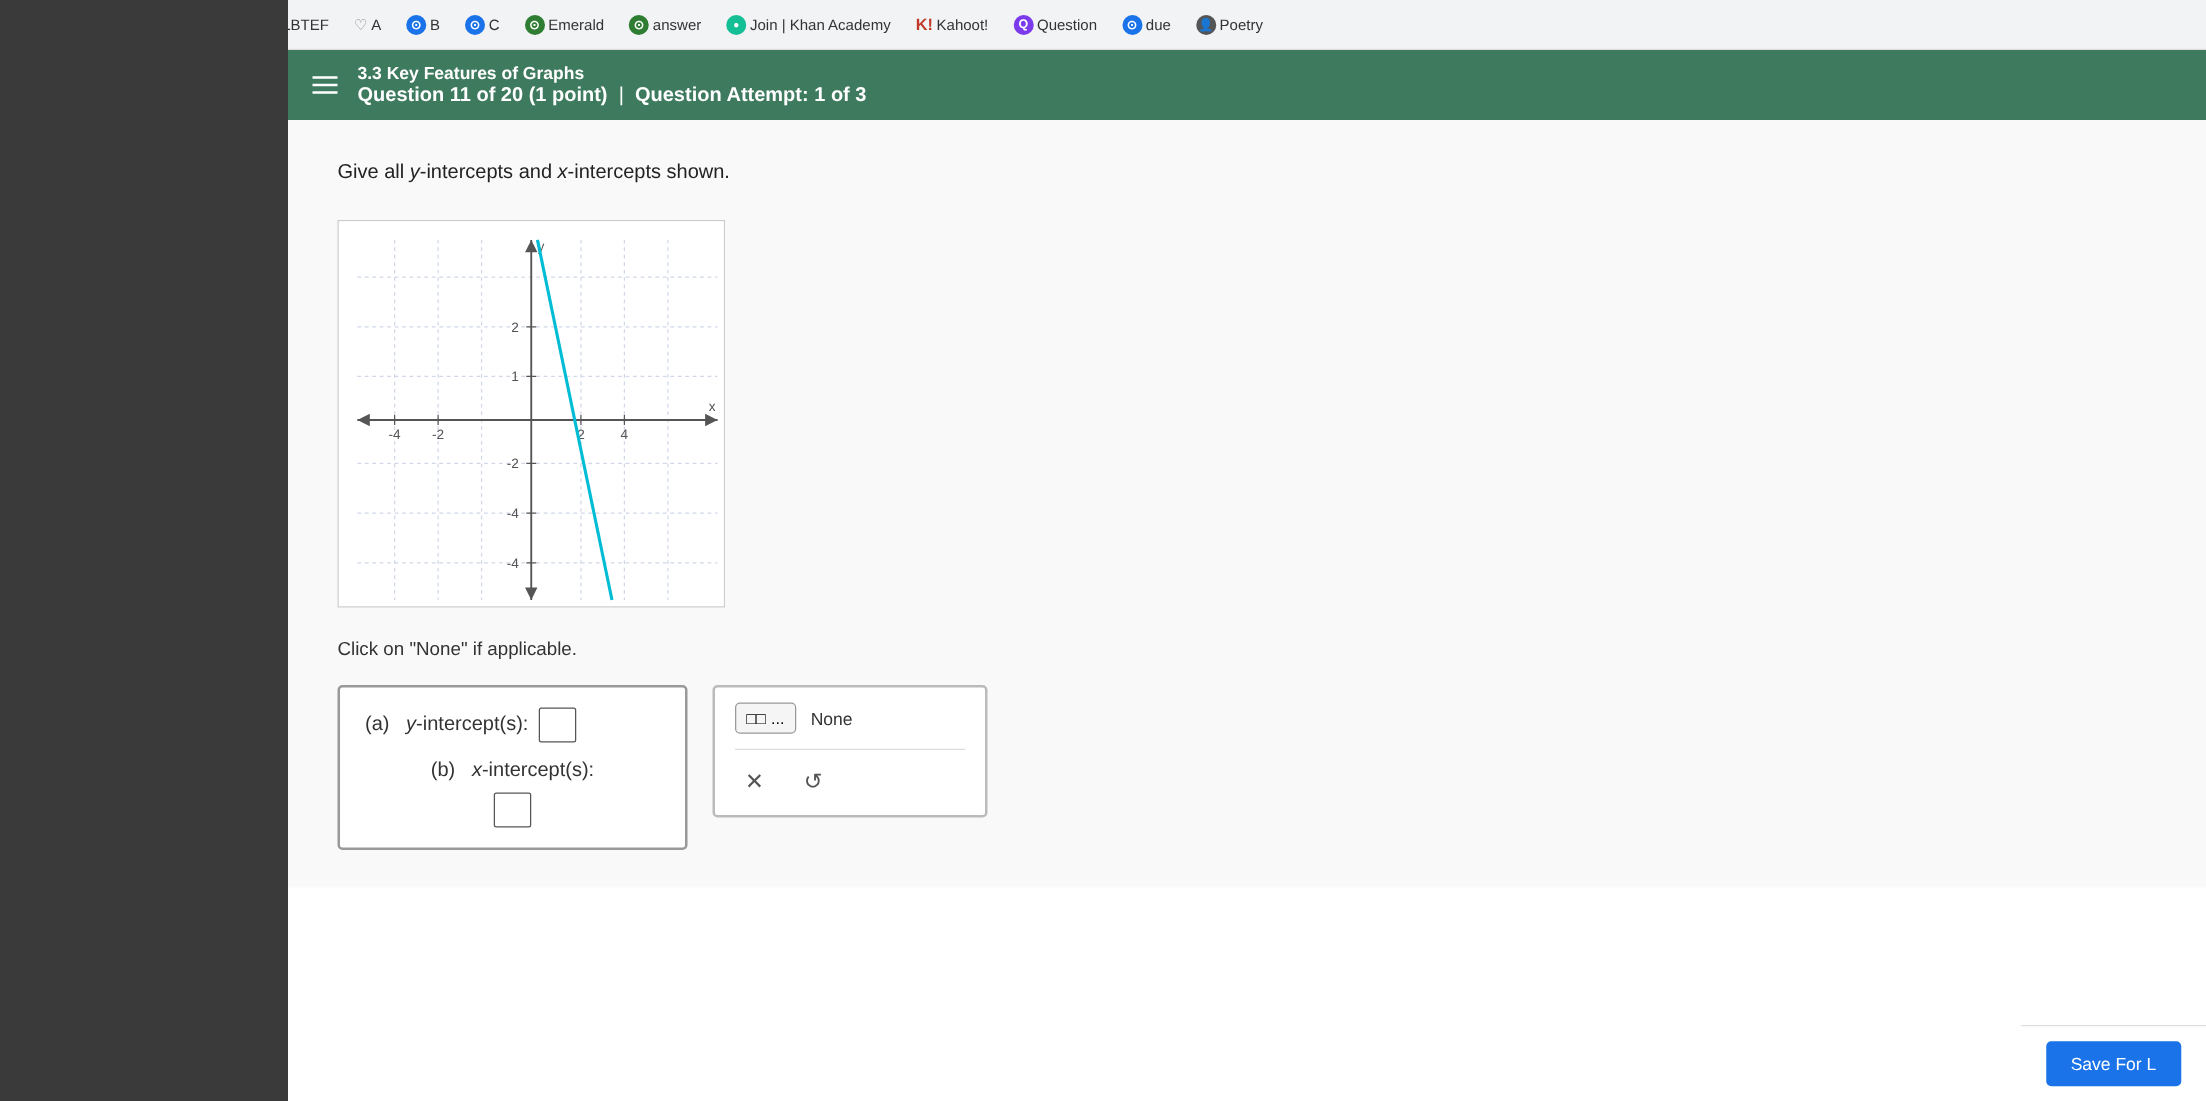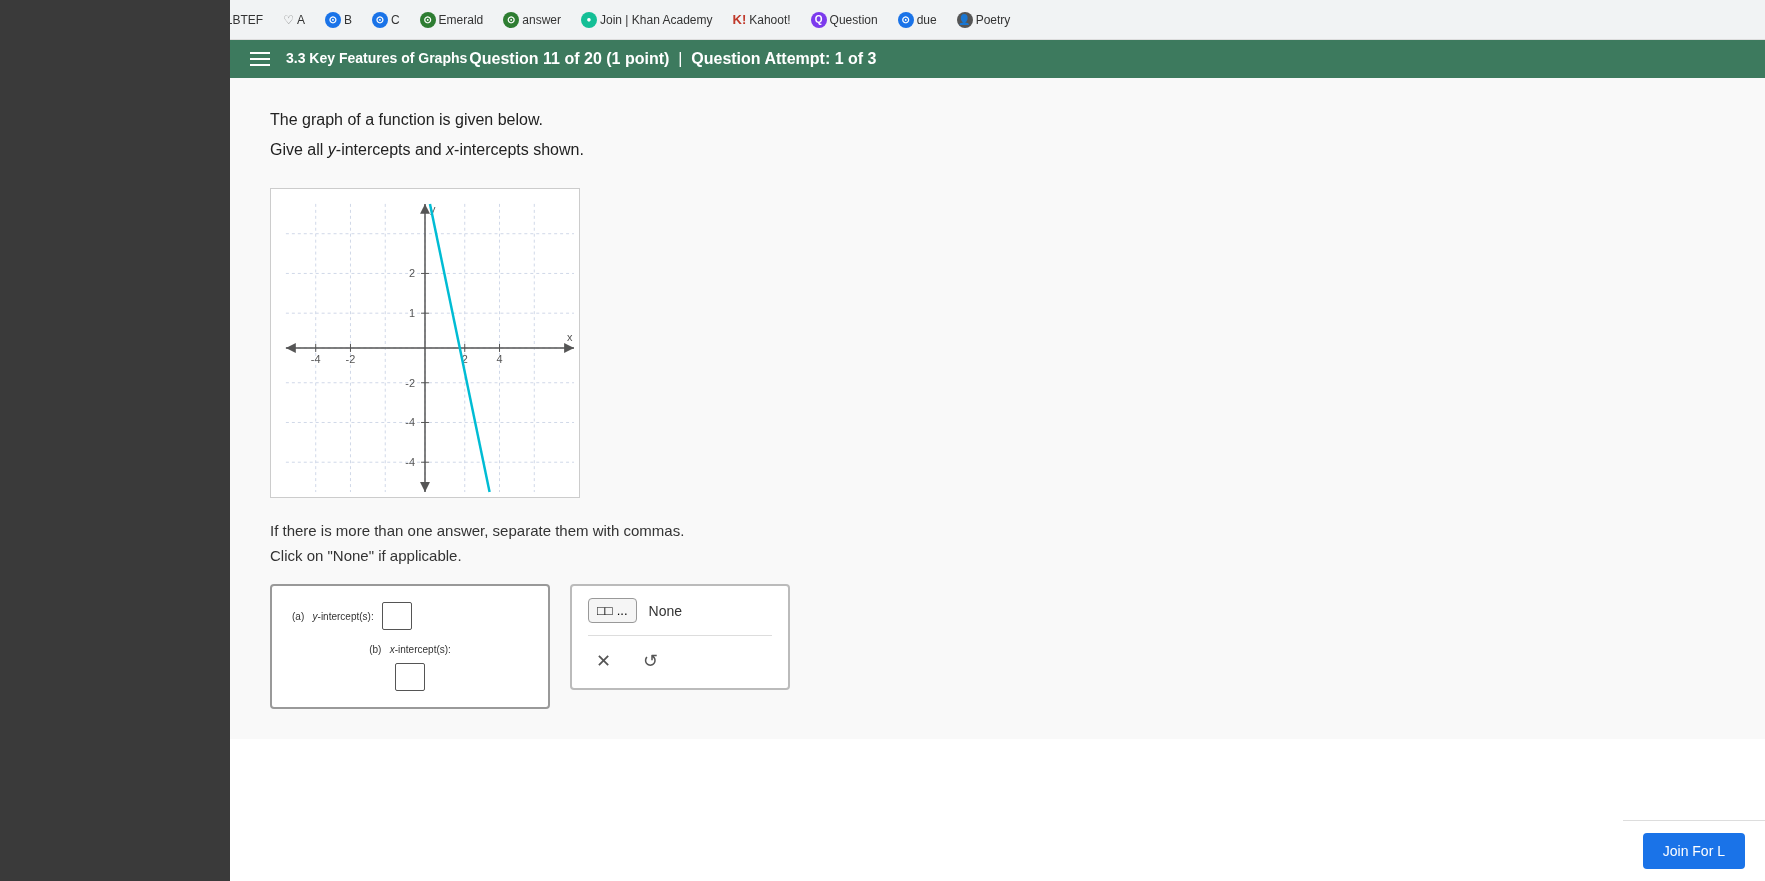--- a/index.html
+++ b/index.html
@@ -82,21 +82,21 @@
       cursor: pointer;
     }
     .hamburger span {
       display: block;
       width: 20px;
       height: 2px;
       background: white;
     }
     .header-text-block {
       display: flex;
-      flex-direction: row;
+      flex-direction: column;
       gap: 2px;
     }
     .header-title {
       font-size: 14px;
       font-weight: bold;
     }
     .header-subtitle {
       font-size: 16px;
     }
     .header-subtitle strong {
@@ -155,21 +155,21 @@
       align-items: center;
       gap: 8px;
       margin-bottom: 14px;
       font-size: 15px;
     }
     .answer-item:last-child {
       margin-bottom: 0;
       flex-direction: column;
     }
     .answer-label {
-      font-size: 10px;
+      font-size: 16px;
       color: #333;
     }
     .answer-input {
       width: 30px;
       height: 28px;
       border: 1px solid #555;
       border-radius: 2px;
       padding: 2px 4px;
       font-size: 14px;
     }
@@ -333,21 +333,20 @@
       <div class="header-subtitle">
         <strong>Question 11 of 20 (1 point)</strong>
         &nbsp;|&nbsp;
         <strong>Question Attempt: 1 of 3</strong>
       </div>
     </div>
   </div>
 
   <div class="question-body">
 
-    <p class="question-instruction">The graph of a function is given below.</p>
     <p class="question-instruction">
       Give all <em>y</em>-intercepts and <em>x</em>-intercepts shown.
     </p>
 
     
     <div class="graph-container">
       <svg class="graph-svg" width="310" height="310" viewBox="-10 -10 310 310">
 
         <rect x="-10" y="-10" width="310" height="310" fill="white"></rect>
 
@@ -400,21 +399,20 @@
         <text x="135" y="269" text-anchor="end" font-size="11" fill="#555">-4</text>
 
         <text x="288" y="143" font-size="11" fill="#555">x</text>
         <text x="150" y="14" font-size="11" fill="#555">y</text>
 
         <line x1="150" y1="5" x2="210" y2="295" stroke="#00bcd4" stroke-width="2.5"></line>
 
       </svg>
     </div>
 
-    <p class="answer-instructions">If there is more than one answer, separate them with commas.</p>
     <p class="answer-instructions">Click on "None" if applicable.</p>
 
     
     <div class="answer-row">
 
       <div class="answer-box">
         <div class="answer-item">
           <span class="answer-label">
             (a) &nbsp; <em>y</em>-intercept(s):
           </span>
@@ -442,15 +440,15 @@
         </div>
       </div>
 
     </div>
 
   </div>
 </div>
 
 <div class="save-btn-container">
   <button class="save-btn">
-    <span>Join For L</span>
+    <span>Save For L</span>
   </button>
 </div>
 
 </body></html>

